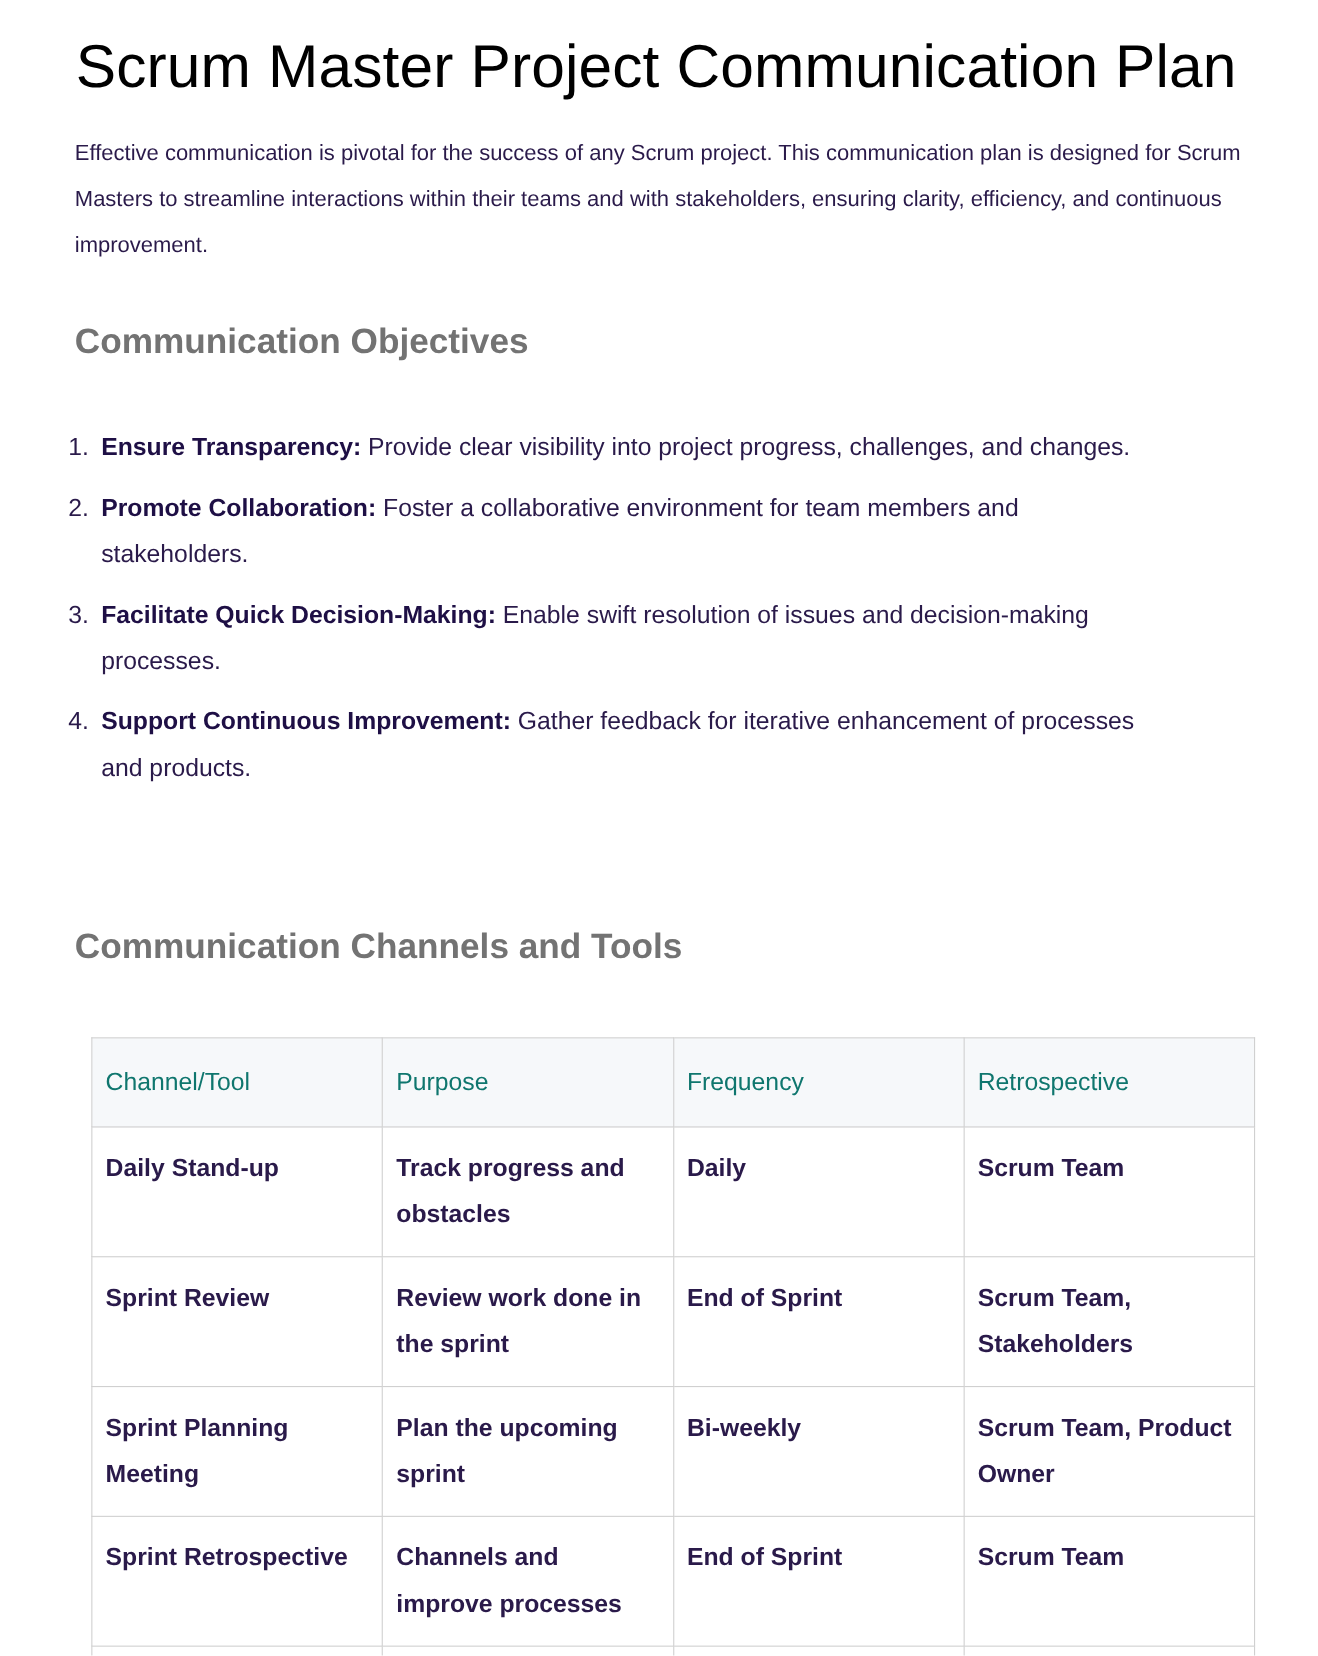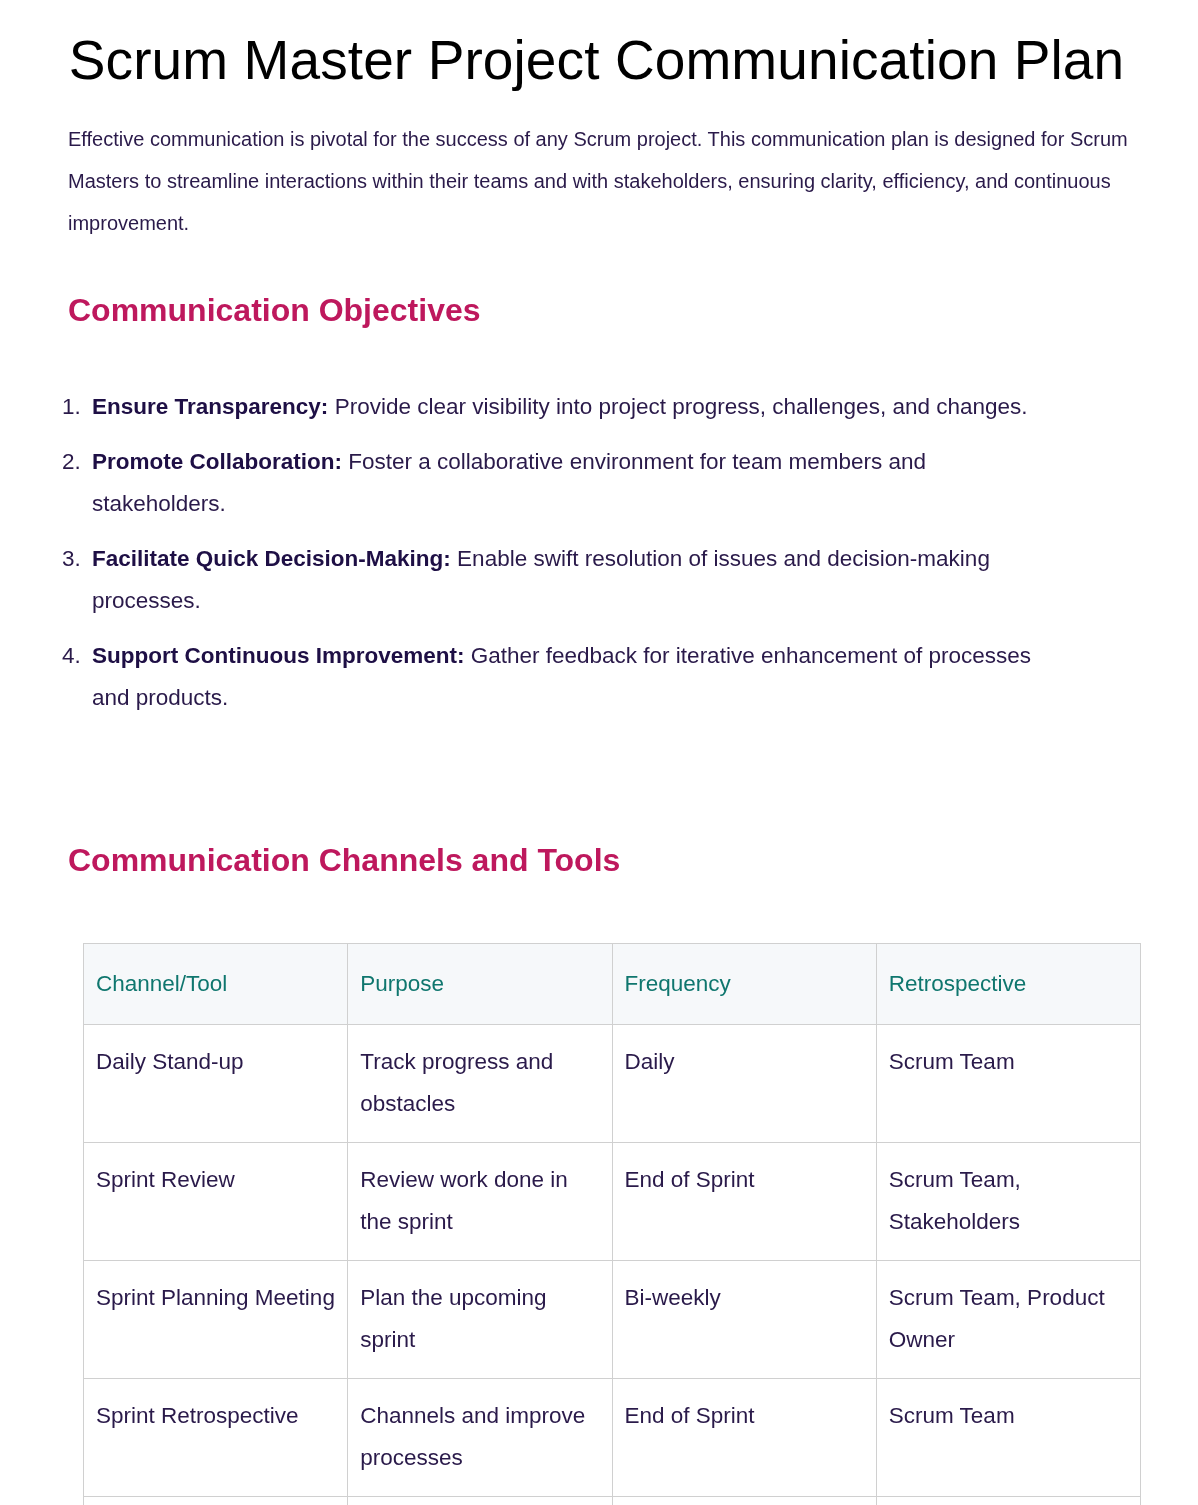--- a/index.html
+++ b/index.html
@@ -12,21 +12,21 @@
       position: absolute; left: 0; top: 34px; width: 1193px;
       text-align: center; font-size: 55px; font-weight: 500; color: #000000;
       margin: 0; line-height: 52px; letter-spacing: 0.1px;
     }
     .intro {
       position: absolute; left: 68px; top: 118px; width: 1070px;
       font-size: 20px; line-height: 42px; color: #2a1a4a; margin: 0;
     }
     .h2 {
       position: absolute; left: 68px; margin: 0;
-      font-size: 32px; font-weight: 600; color: #be185d; line-height: 40px;
+      font-size: 32px; font-weight: 600; color: #737373; line-height: 40px;
     }
     .h2.obj { top: 290px; }
     .h2.chan { top: 840px; }
     ol.objectives {
       position: absolute; left: 62px; top: 386px; width: 1000px;
       margin: 0; padding: 0; list-style: none;
     }
     ol.objectives li {
       position: relative; padding-left: 30px; font-size: 22.5px; line-height: 42px;
       color: #2a1a4a; margin-bottom: 13px;
@@ -41,21 +41,21 @@
     }
     table.channels th, table.channels td {
       border: 1.5px solid #d0d0d0; vertical-align: top;
       font-size: 22.5px; line-height: 42px;
     }
     table.channels th {
       background: #f6f8fa; color: #0f766e; font-weight: 400;
       height: 80px; vertical-align: middle; text-align: left; padding: 0 12px;
     }
     table.channels td {
-      color: #2a1a4a; padding: 16px 12px 0 12px; height: 101px; text-align: left;
+      color: #2a1a4a; padding: 16px 12px 0 12px; height: 101px; text-align: left; font-weight: bold;
     }
   </style>
 </head>
 <body>
 
 <h1 class="title">Scrum Master Project Communication Plan</h1>
 
 <p class="intro">Effective communication is pivotal for the success of any Scrum project. This communication plan is designed for Scrum Masters to streamline interactions within their teams and with stakeholders, ensuring clarity, efficiency, and continuous improvement.</p>
 
 <h2 class="h2 obj">Communication Objectives</h2>

